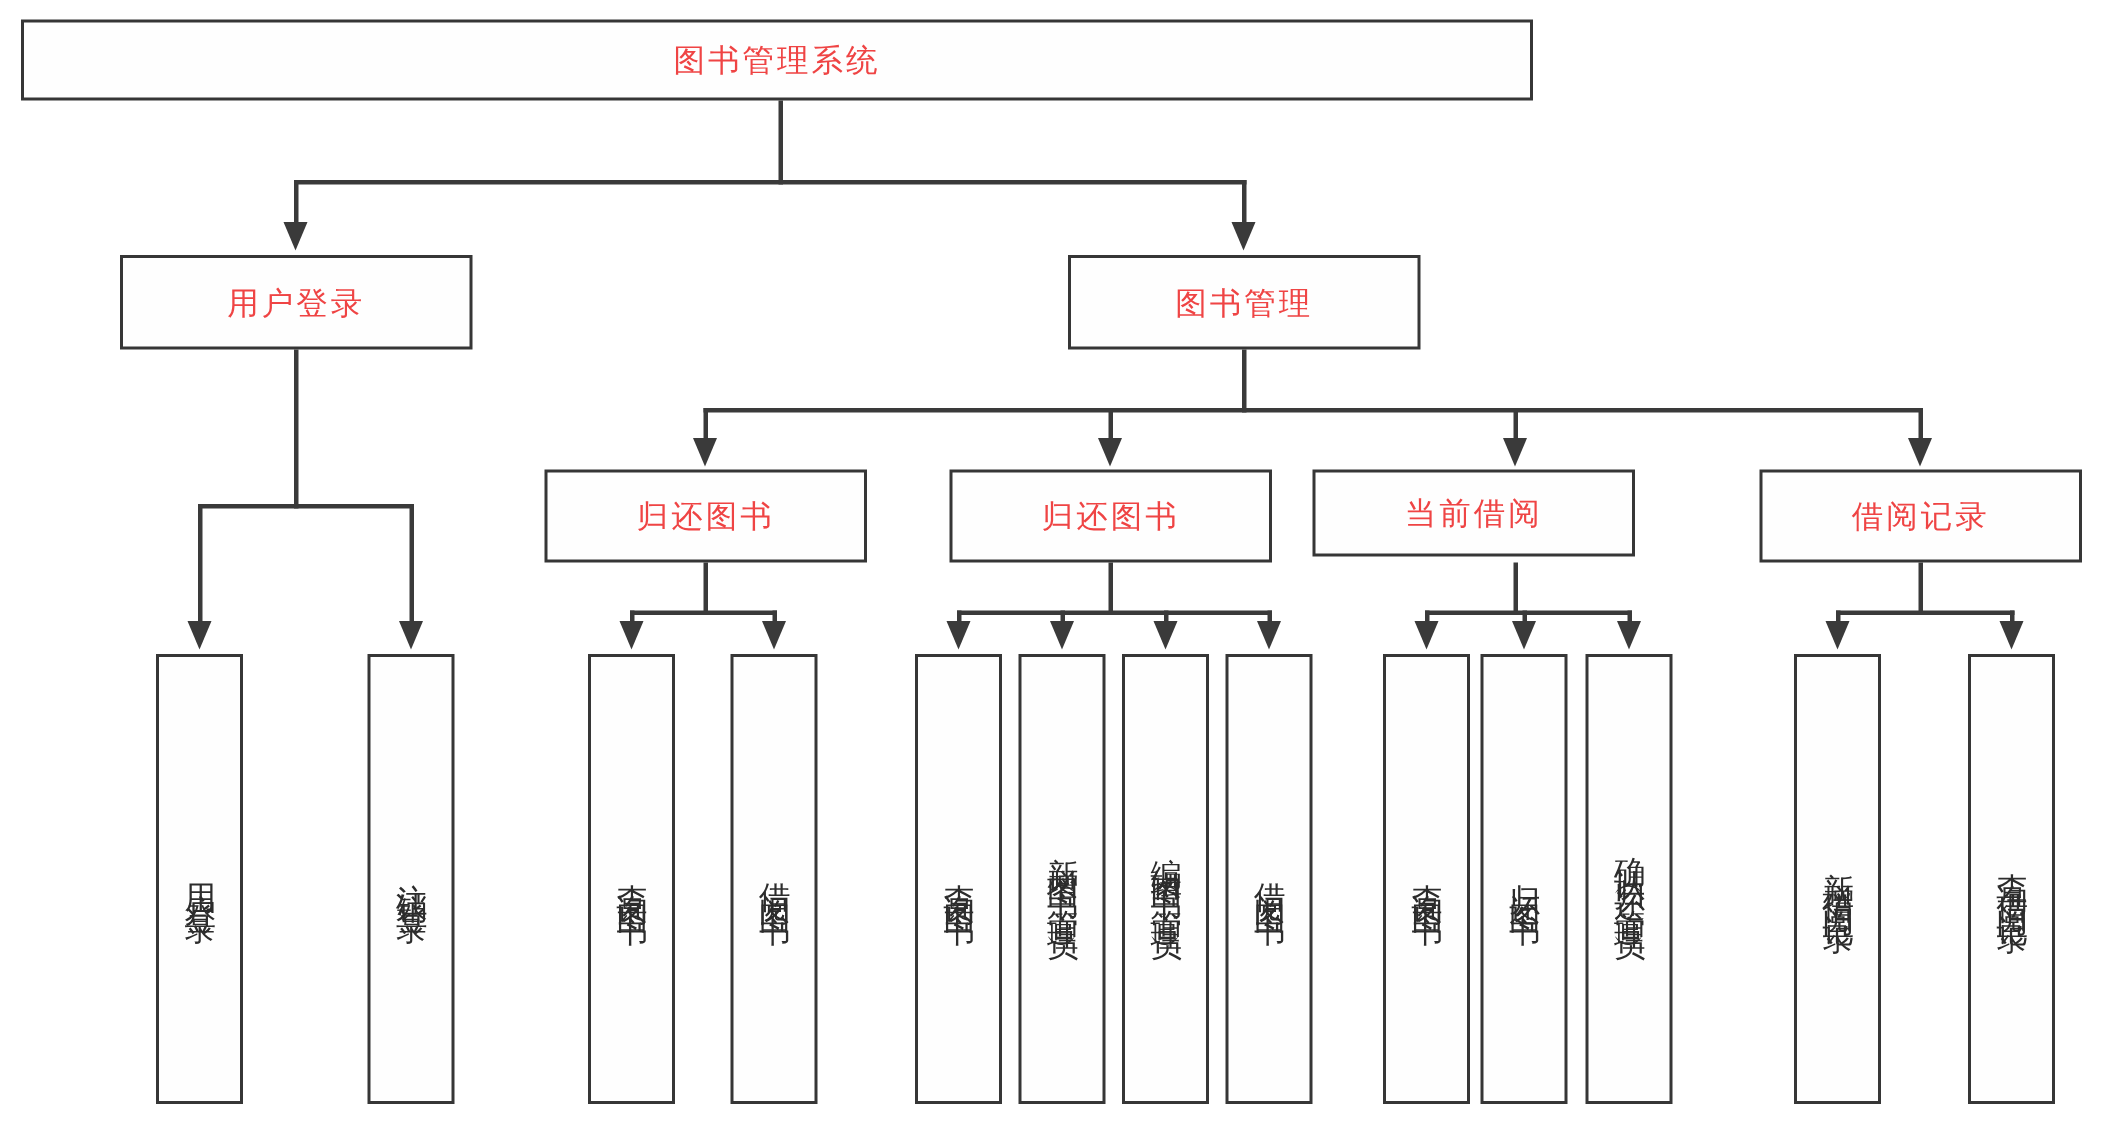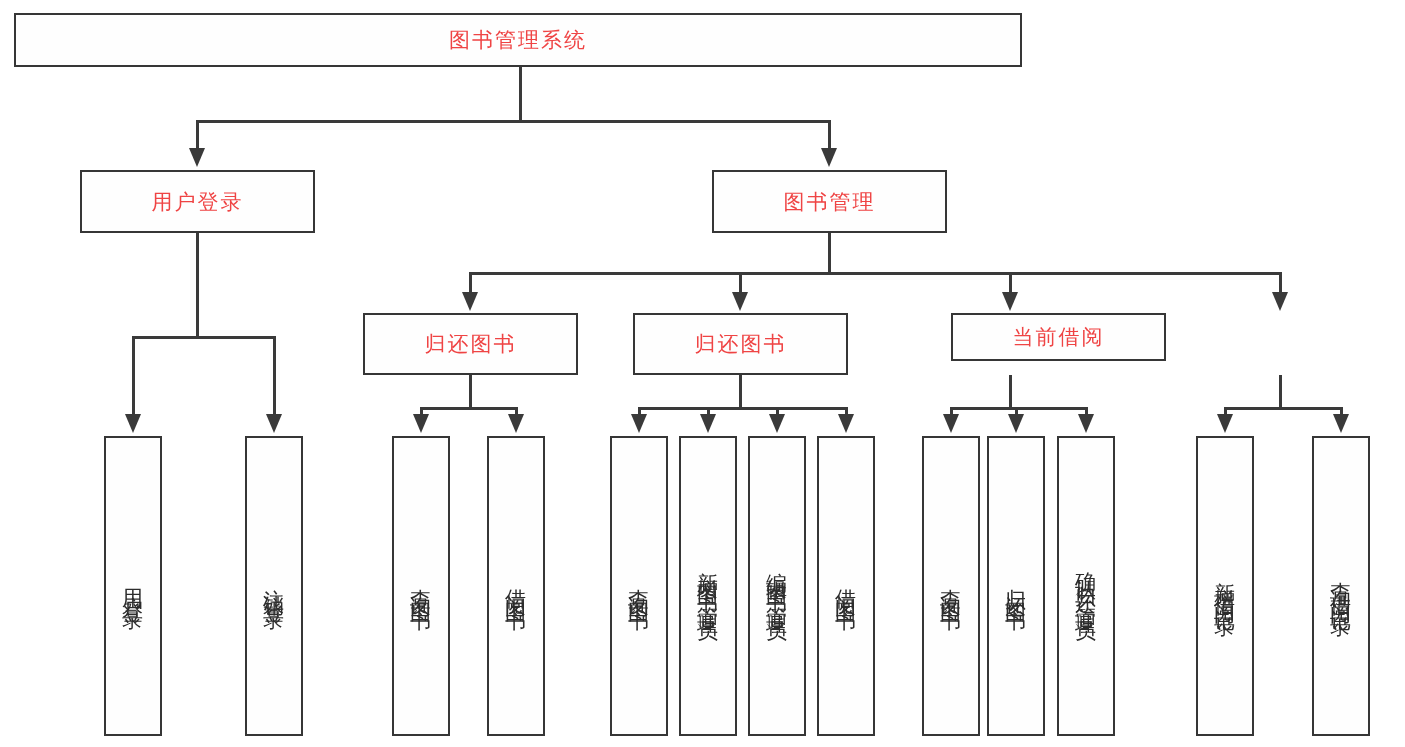--- a/index.html
+++ b/index.html
@@ -52,22 +52,25 @@
   <div class="hnode" style="left:712px;top:170px;width:235px;height:63px">
     <span class="lbl">图书管理</span>
   </div>
 
   <div class="hnode" style="left:363px;top:313px;width:215px;height:62px">
     <span class="lbl">归还图书</span>
   </div>
   <div class="hnode" style="left:633px;top:313px;width:215px;height:62px">
     <span class="lbl">归还图书</span>
   </div>
-  <div class="hnode" style="left:951px;top:313px;width:215px;height:48px">
+  <div class="hnode" style="left:875px;top:313px;width:215px;height:58px">
     <span class="lbl">当前借阅</span>
+  </div>
+  <div class="hnode" style="left:1173px;top:313px;width:215px;height:62px">
+    <span class="lbl">借阅记录</span>
   </div>
 
   <div class="leaf" style="left:104px">
     <span class="lbl">用户登录</span>
   </div>
   <div class="leaf" style="left:245px">
     <span class="lbl">注销登录</span>
   </div>
 
   <div class="leaf" style="left:392px">

